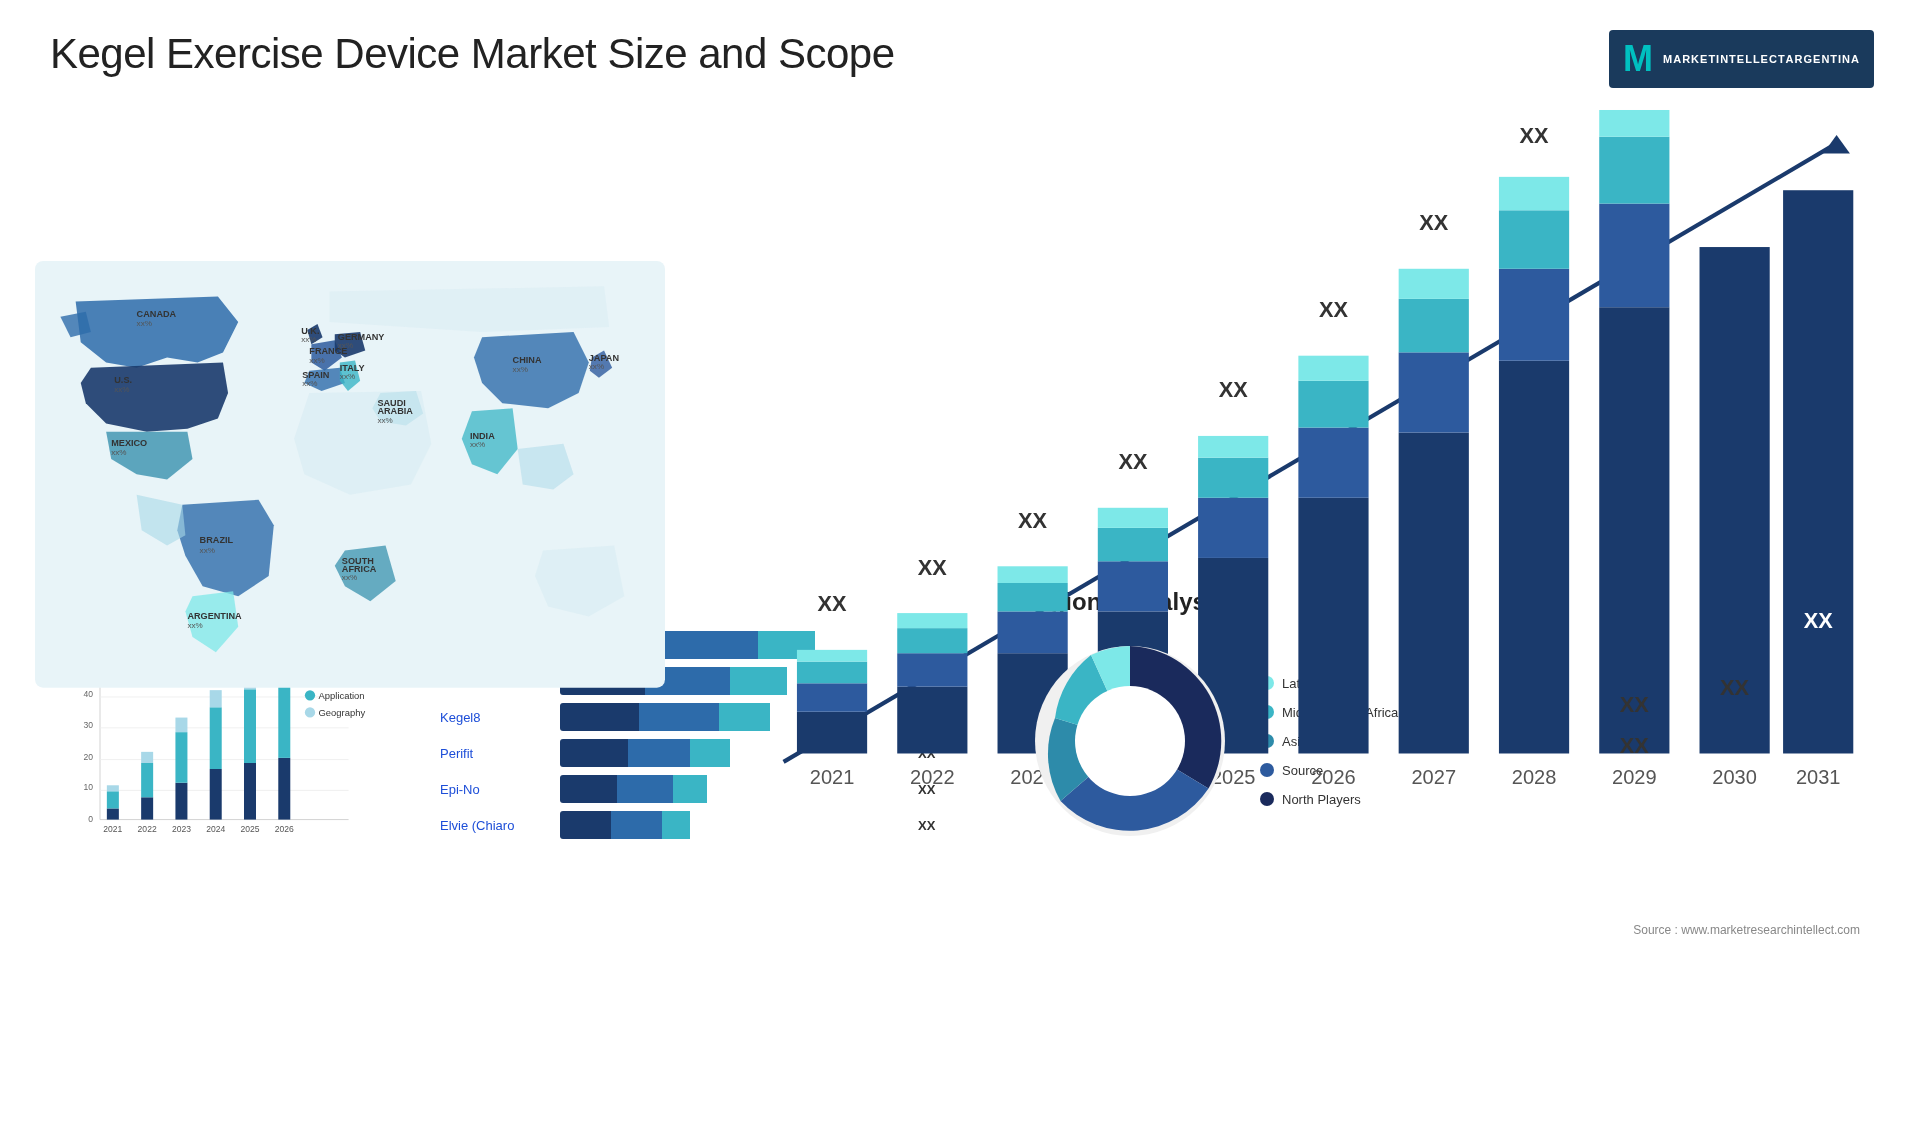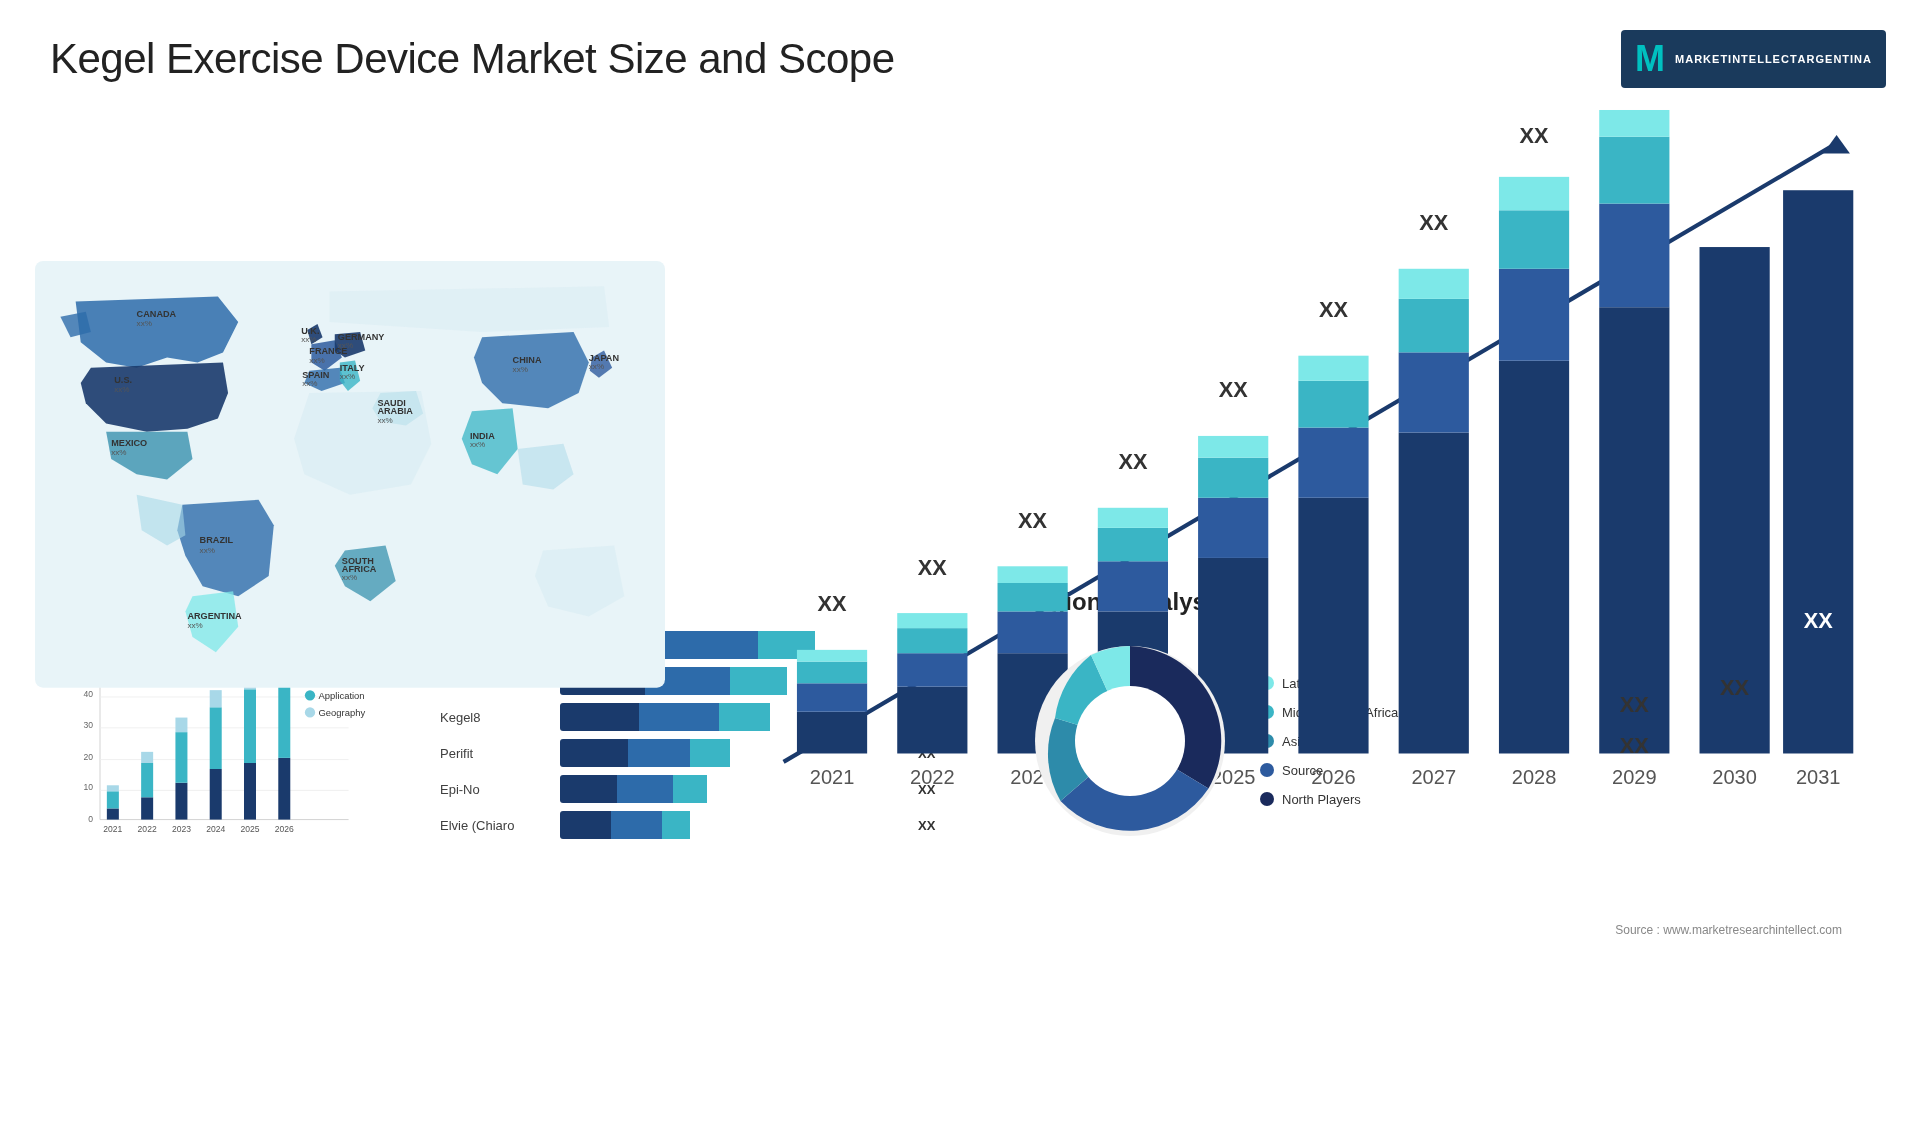--- a/index.html
+++ b/index.html
@@ -9,22 +9,22 @@
       background: #fff;
       font-family: 'Arial', sans-serif;
       overflow: hidden;
       position: relative;
     }
 
     
     .header {
       display: flex;
       justify-content: space-between;
-      align-items: center;
-      padding: 30px 34px 10px 50px;
+      align-items: flex-start;
+      padding: 30px 46px 10px 50px;
     }
     .page-title {
       font-size: 42px;
       font-weight: 300;
       color: #222;
       letter-spacing: -0.5px;
     }
     .logo-area {
       display: flex;
       flex-direction: column;
@@ -85,21 +85,21 @@
       margin-top: 10px;
     }
     .player-row {
       display: flex;
       align-items: center;
       gap: 10px;
     }
     .player-name {
       width: 110px;
       font-size: 13px;
-      color: #404040;
+      color: #1d4ed8;
       flex-shrink: 0;
     }
     .player-bar-container {
       flex: 1;
       height: 28px;
       display: flex;
       border-radius: 3px;
       overflow: hidden;
     }
     .player-bar-seg1 { background: #1a3a6c; height: 100%; }
@@ -521,13 +521,13 @@
   </div>
           <div class="legend-item">
     <div class="legend-dot" style="background:#1a2a5c;"></div>
     <span>North Players</span>
   </div>
         </div>
     </div>
   </div>
 </div>
 
-<div style="text-align:right; padding-right:78px; padding-top:5px; font-size:12px; color:#888;">Source : www.marketresearchintellect.com</div>
+<div style="text-align:right; padding-right:60px; padding-top:5px; font-size:12px; color:#888;">Source : www.marketresearchintellect.com</div>
 
 </body></html>

